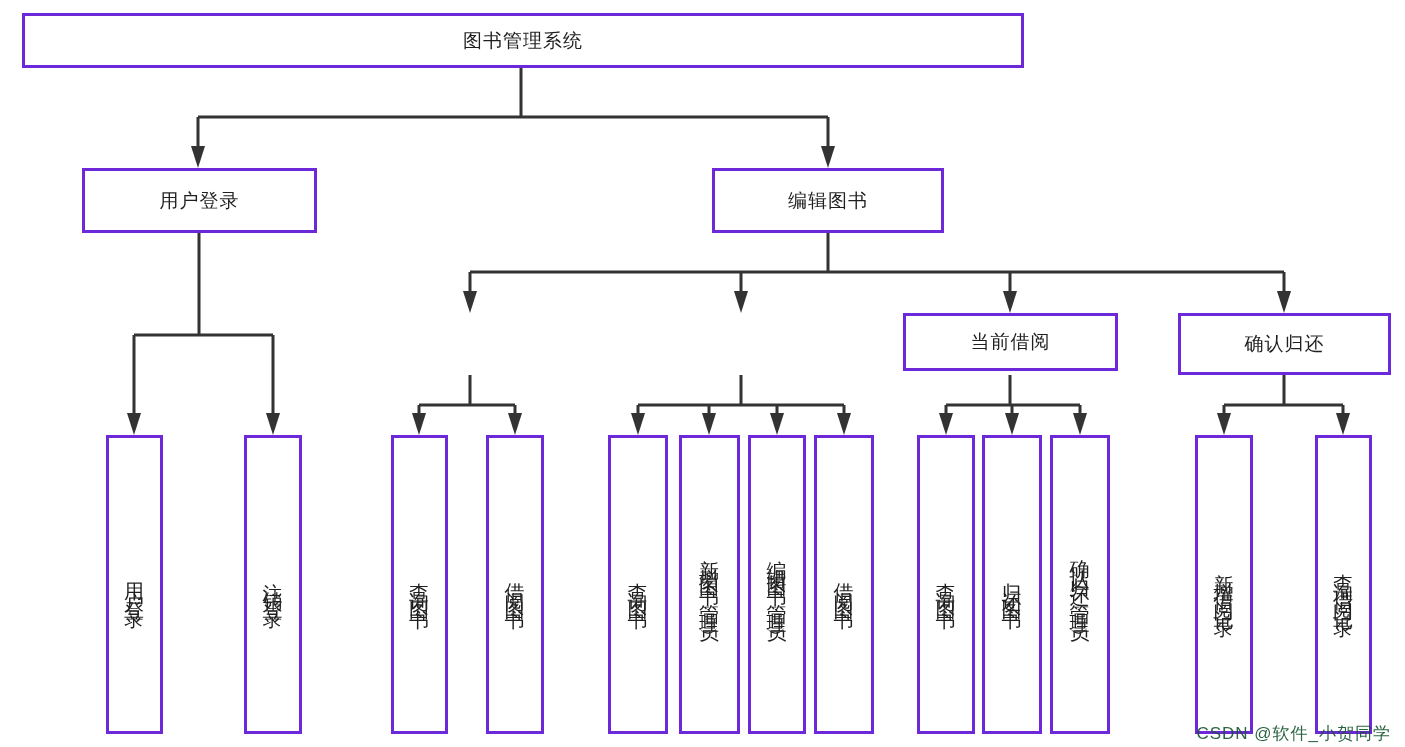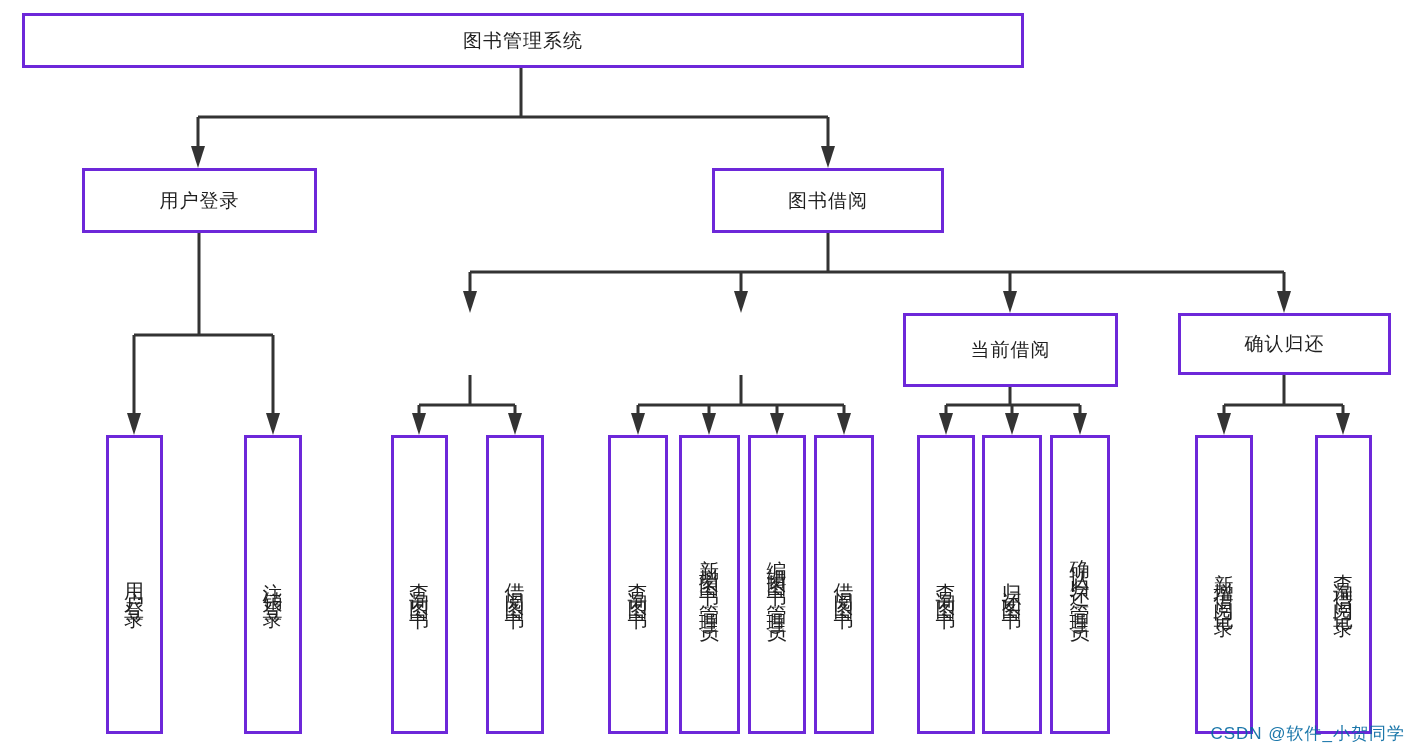--- a/index.html
+++ b/index.html
@@ -30,24 +30,24 @@
   .node.v span{
     writing-mode:vertical-rl;
     text-orientation:mixed;
     font-size:20px;
     letter-spacing:9px;
     line-height:1;
     white-space:nowrap;
   }
   #watermark{
     position:absolute;
-    right:0;
+    right:14px;
     bottom:2px;
     font-size:17px;
-    color:#0369a1;
+    color:#14532d;
     opacity:.9;
     z-index:3;
     letter-spacing:1px;
     white-space:nowrap;
   }
   .wire{stroke:#333333;stroke-width:3;fill:none;}
   .head{fill:#333333;stroke:none;}
 </style>
 </head>
 <body>
@@ -105,24 +105,24 @@
   </svg>
 
   <div class="node h" style="left:22px;top:13px;width:1002px;height:55px;">
     <span>图书管理系统</span>
   </div>
 
   <div class="node h" style="left:82px;top:168px;width:235px;height:65px;">
     <span>用户登录</span>
   </div>
   <div class="node h" style="left:712px;top:168px;width:232px;height:65px;">
-    <span>图书借阅</span>
+    <span>编辑图书</span>
   </div>
 
-  <div class="node h" style="left:903px;top:313px;width:215px;height:74px;">
+  <div class="node h" style="left:903px;top:313px;width:215px;height:58px;">
     <span>当前借阅</span>
   </div>
   <div class="node h" style="left:1178px;top:313px;width:213px;height:62px;">
     <span>确认归还</span>
   </div>
 
   <div class="node v" style="left:106px;top:435px;width:57px;height:299px;">
     <span>用户登录</span>
   </div>
   <div class="node v" style="left:244px;top:435px;width:58px;height:299px;">

